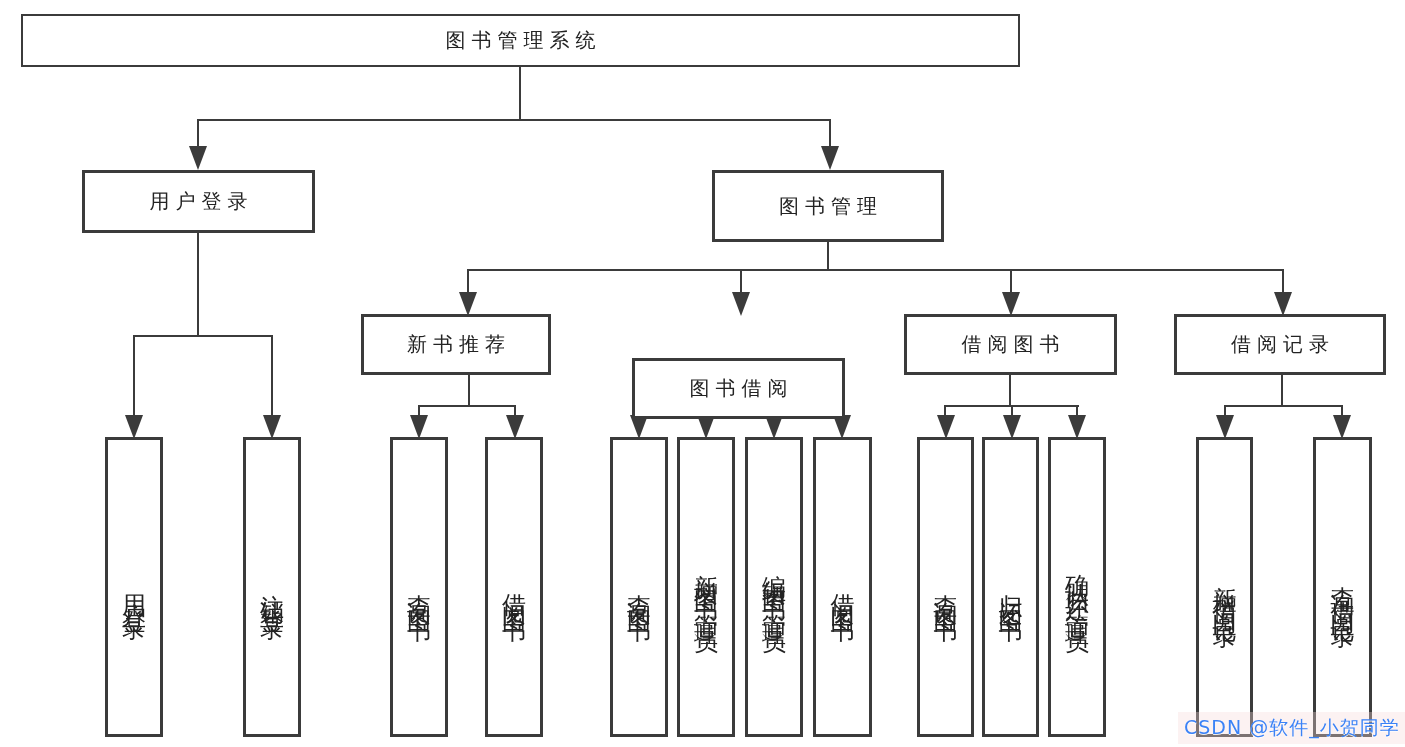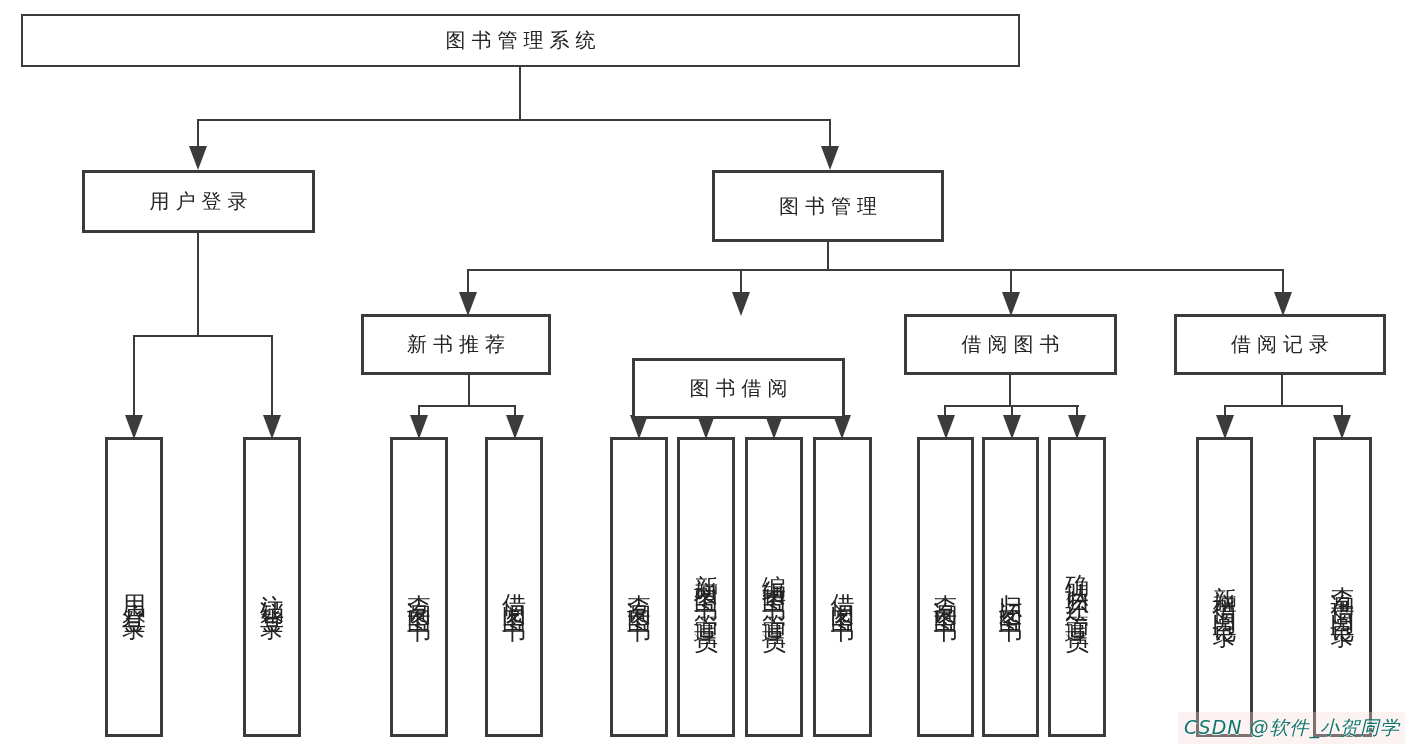--- a/index.html
+++ b/index.html
@@ -17,22 +17,22 @@
                  white-space:nowrap;line-height:1;}
 
   .cline{position:absolute;background:#3b3b3b;z-index:1;}
   .arrowhead{position:absolute;width:0;height:0;z-index:1;
              border-left:9px solid transparent;border-right:9px solid transparent;
              border-top:24px solid #3b3b3b;}
 
   .wm-tint{position:absolute;left:1178px;top:712px;width:227px;height:32px;
            background:rgba(246,217,217,0.35);z-index:3;}
   .watermark{position:absolute;left:1184px;top:715px;z-index:4;
-             font-size:19px;color:#0f766e;letter-spacing:1px;white-space:nowrap;
-             text-shadow:0 1px 0 rgba(255,255,255,0.85);font-style:italic;}
+             font-size:19px;color:#3b82f6;letter-spacing:1px;white-space:nowrap;
+             text-shadow:0 1px 0 rgba(255,255,255,0.85);}
 </style>
 </head>
 <body>
 
 <div id="canvas">
   <div class="wm-tint"></div>
   <div class="watermark">CSDN @软件_小贺同学</div>
 <div class="cline" style="left: 519px; top: 67px; width: 2px; height: 53px;"></div>
     <div class="cline" style="left: 197px; top: 119px; width: 634px; height: 2px;"></div>
     <div class="cline" style="left: 197px; top: 121px; width: 2px; height: 28px;"></div>

